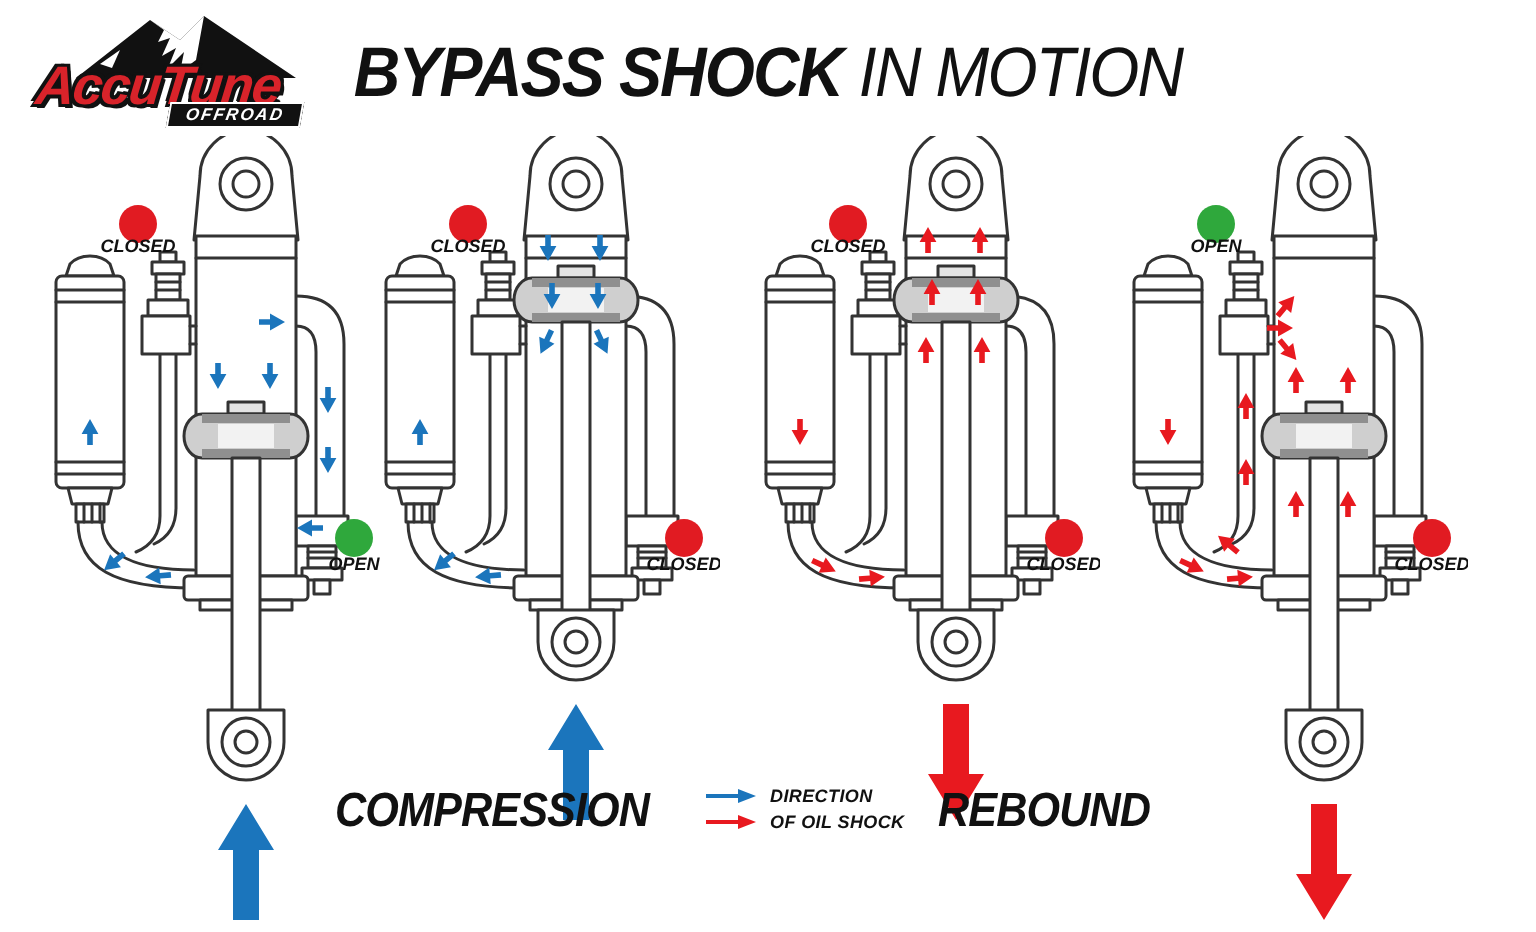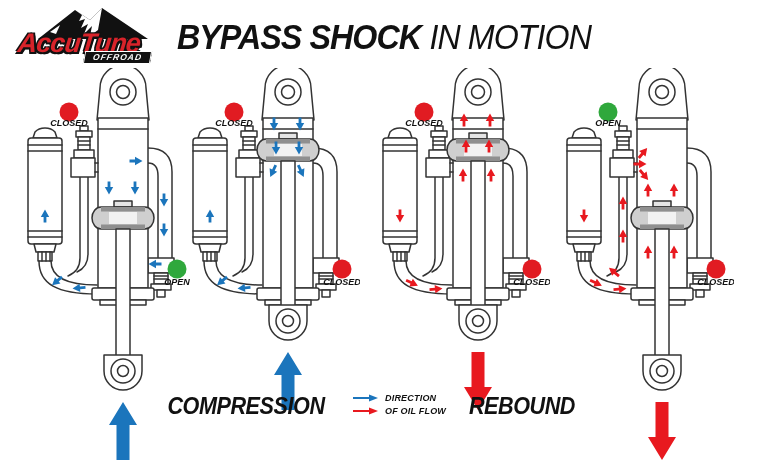--- a/index.html
+++ b/index.html
@@ -413,17 +413,17 @@
         <line x1="1" y1="4" x2="18" y2="4" stroke="#1b75bc" stroke-width="2"></line>
         <polygon points="17,0.5 26,4 17,7.5" fill="#1b75bc"></polygon>
       </svg>
       <span>DIRECTION</span>
     </div>
     <div class="legend-row">
       <svg width="26" height="8">
         <line x1="1" y1="4" x2="18" y2="4" stroke="#e8191f" stroke-width="2"></line>
         <polygon points="17,0.5 26,4 17,7.5" fill="#e8191f"></polygon>
       </svg>
-      <span>OF OIL FLOW</span>
+      <span>OF OIL SHOCK</span>
     </div>
   </div>
 
 </div>
 
 </body></html>

